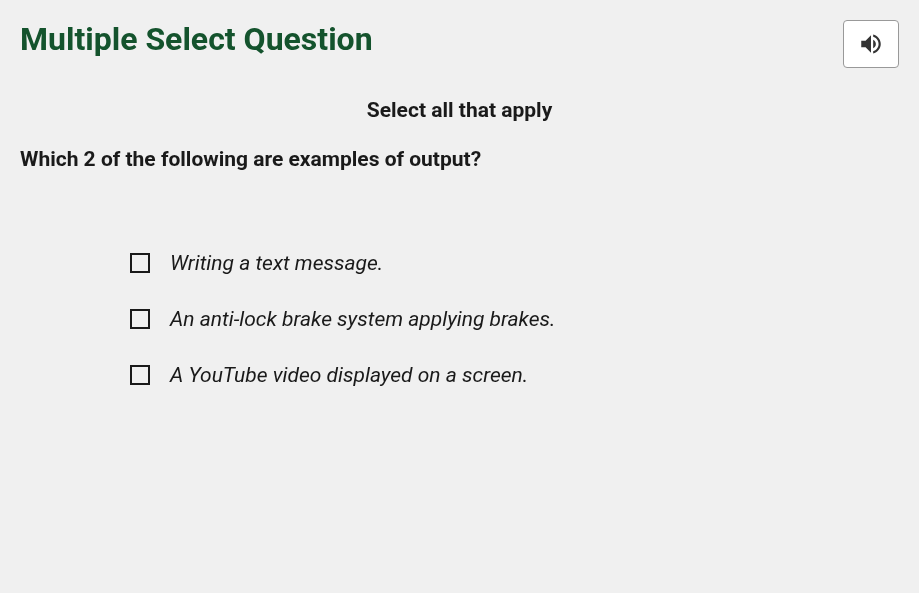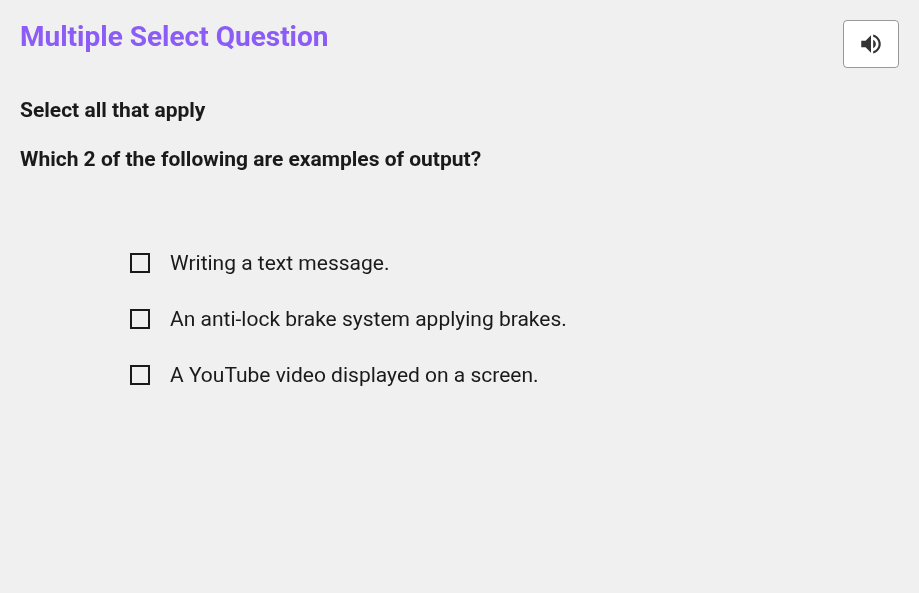--- a/index.html
+++ b/index.html
@@ -19,23 +19,23 @@
       position: relative;
       height: 100%;
     }
     .header-row {
       display: flex;
       justify-content: space-between;
       align-items: flex-start;
       margin-bottom: 30px;
     }
     .question-type {
-      font-size: 28px;
+      font-size: 32px;
       font-weight: 700;
-      color: #8b5cf6;
+      color: #14532d;
     }
     .audio-button {
       width: 56px;
       height: 48px;
       border: 1px solid #999;
       border-radius: 4px;
       background: #fff;
       display: flex;
       align-items: center;
       justify-content: center;
@@ -44,20 +44,21 @@
     .audio-button svg {
       width: 26px;
       height: 26px;
       fill: #333;
     }
     .instruction {
       font-size: 21px;
       font-weight: 700;
       color: #1a1a1a;
       margin-bottom: 25px;
+      text-align: center;
     }
     .question-text {
       font-size: 21px;
       font-weight: 700;
       color: #1a1a1a;
       margin-bottom: 80px;
     }
     .options-list {
       padding-left: 110px;
     }
@@ -73,20 +74,21 @@
       border: 2.5px solid #1a1a1a;
       background: transparent;
       margin-right: 20px;
       flex-shrink: 0;
       cursor: pointer;
     }
     .option-label {
       font-size: 21px;
       color: #1a1a1a;
       font-weight: 400;
+      font-style: italic;
     }
   </style>
 </head>
 <body>
 
 <div class="question-container">
   <div class="header-row">
     <h1 class="question-type">Multiple Select Question</h1>
     <button class="audio-button">
       <svg viewBox="0 0 24 24">

